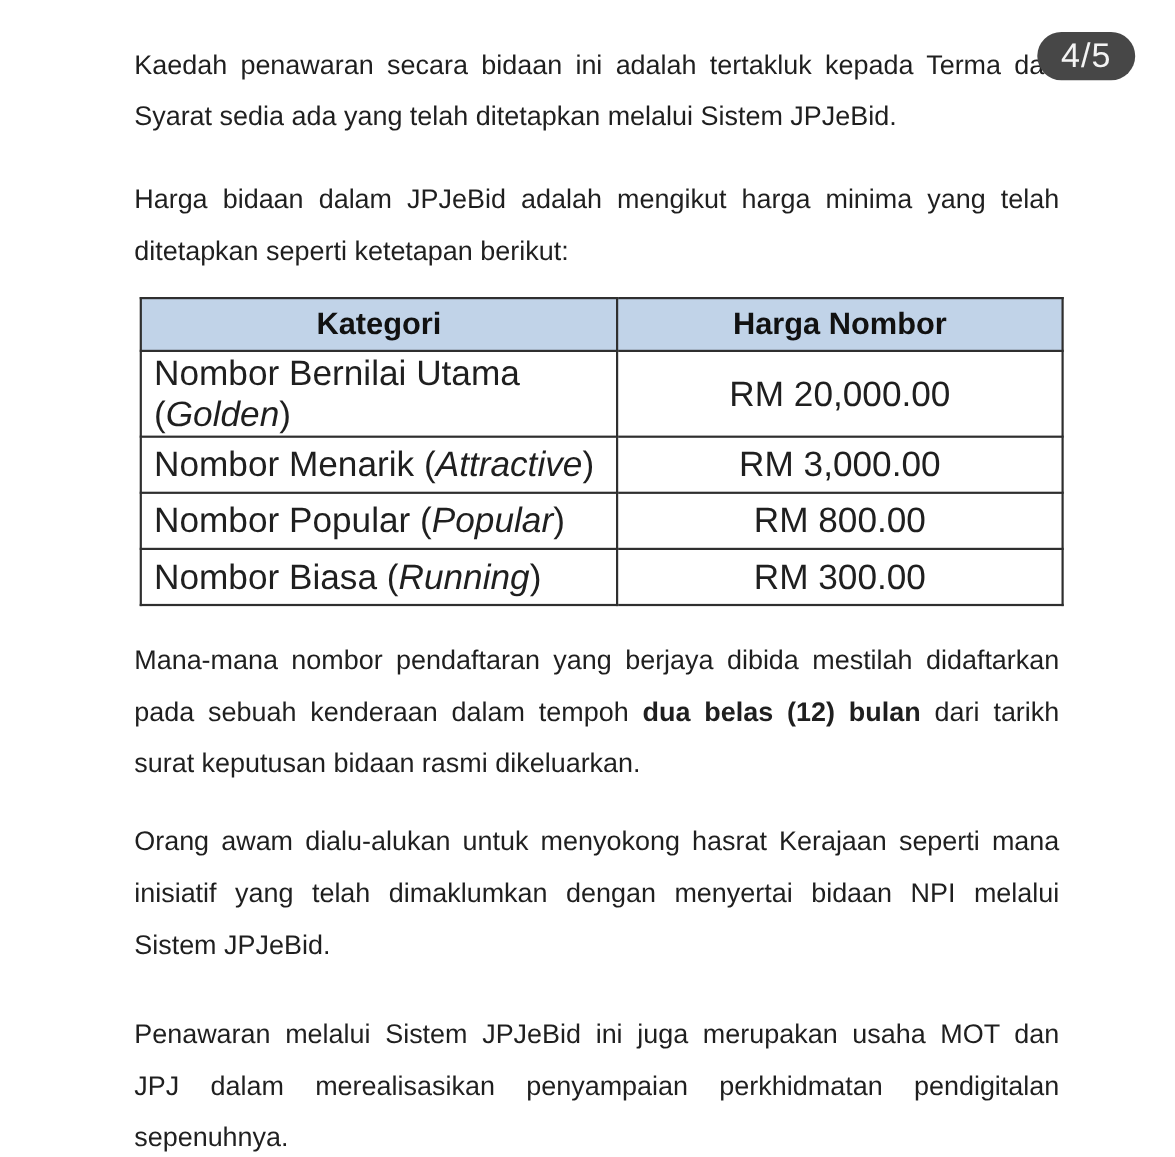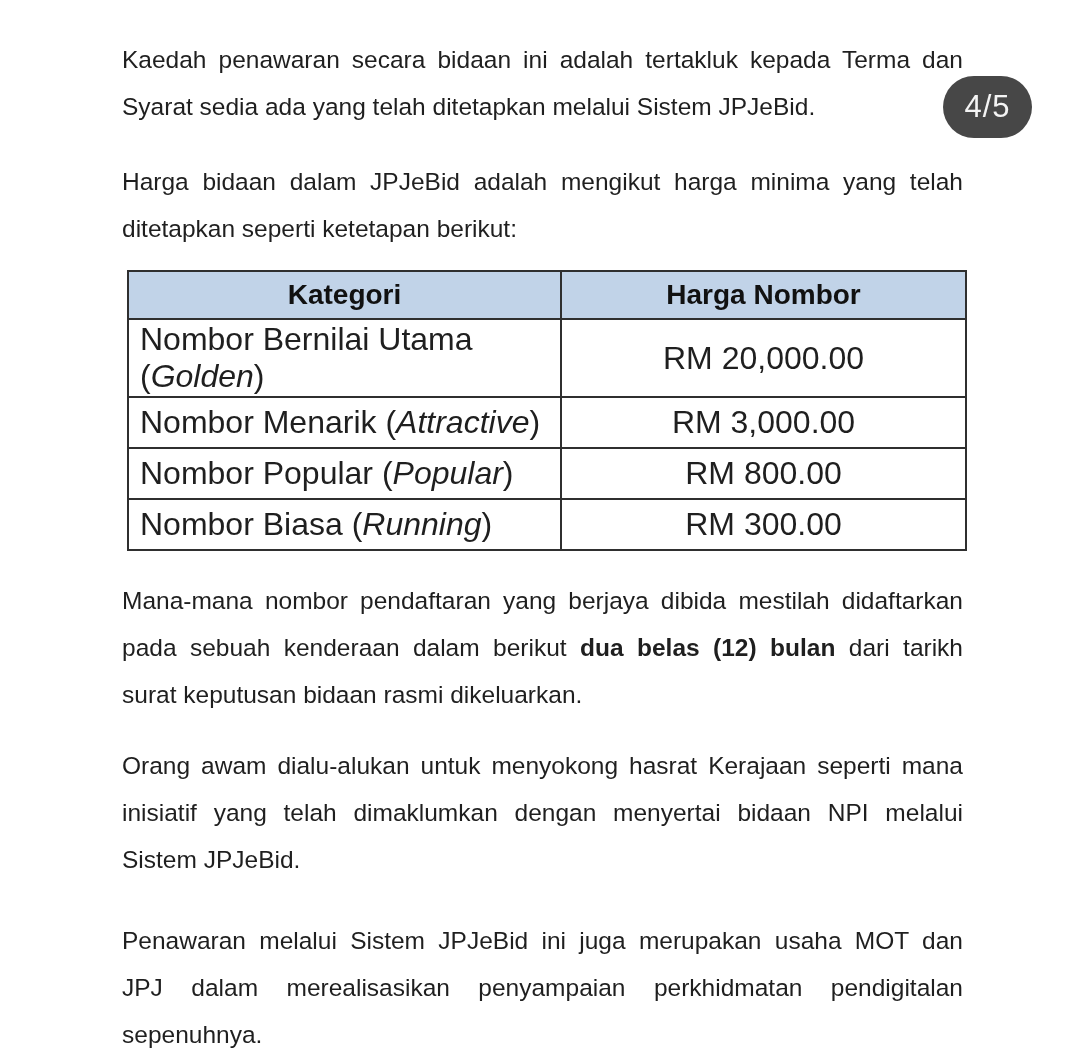--- a/index.html
+++ b/index.html
@@ -63,26 +63,25 @@
   }
   td.price-val{
     text-align:center;
   }
   col.c1{width:433px;}
   col.c2{width:405px;}
 
   .badge{
     position:absolute;
     left:943px;top:29px;
-    width:89px;height:62px;
+    width:89px;height:44px;
     border-radius:31px;
     display:flex;align-items:center;justify-content:center;
     font-size:31px;
     letter-spacing:1px;
-    margin-top:47px;
   }
 </style>
 </head>
 <body>
 
 <div class="page">
 
   <div class="content">
 
     <div class="para">
@@ -127,21 +126,21 @@
           <td class="cat"><span>Nombor Biasa (</span><i>Running</i><span>)</span></td>
           <td class="price-val">RM 300.00</td>
         </tr>
       </tbody>
     </table>
 
     <div class="gap26"></div>
 
     <div class="para">
       <div class="line jfull">Mana-mana nombor pendaftaran yang berjaya dibida mestilah didaftarkan</div>
-      <div class="line jfull"><span>pada sebuah kenderaan dalam berikut </span><b>dua belas (12) bulan</b><span> dari tarikh</span></div>
+      <div class="line jfull"><span>pada sebuah kenderaan dalam tempoh </span><b>dua belas (12) bulan</b><span> dari tarikh</span></div>
       <div class="line">surat keputusan bidaan rasmi dikeluarkan.</div>
     </div>
 
     <div class="gap24"></div>
 
     <div class="para">
       <div class="line jfull">Orang awam dialu-alukan untuk menyokong hasrat Kerajaan seperti mana</div>
       <div class="line jfull">inisiatif yang telah dimaklumkan dengan menyertai bidaan NPI melalui</div>
       <div class="line">Sistem JPJeBid.</div>
     </div>

